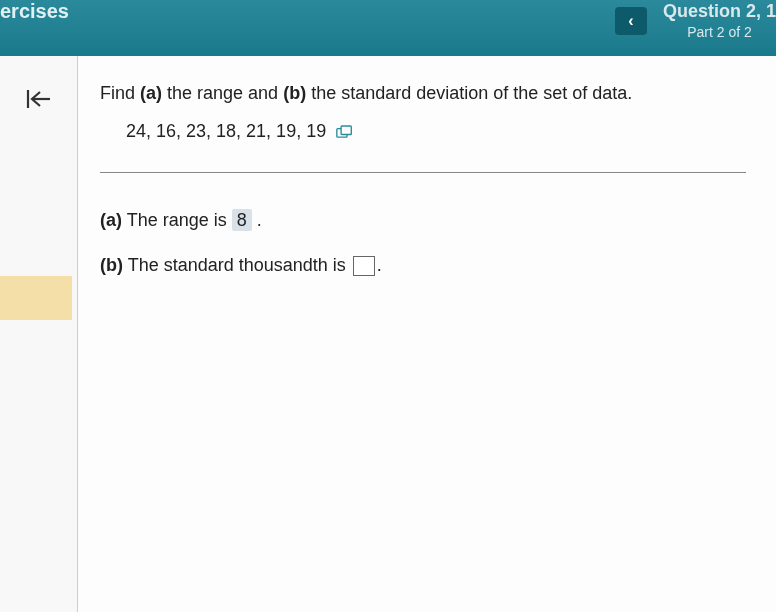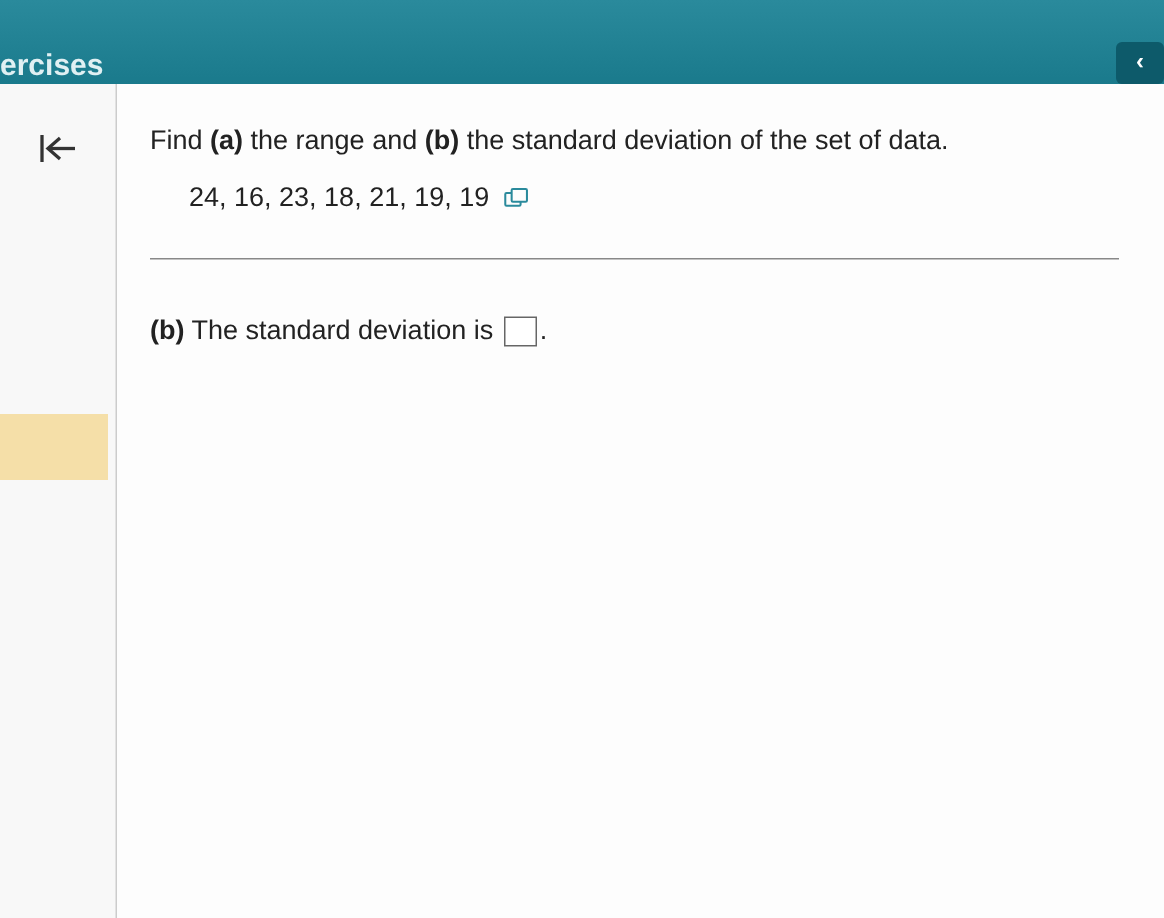--- a/index.html
+++ b/index.html
@@ -13,21 +13,21 @@
       height: 612px;
       overflow: hidden;
       background: #f5f5f5;
     }
     .header {
       background: #1a7a8c;
       background: linear-gradient(to bottom, #2a8a9c, #1a7a8c);
       color: white;
       height: 56px;
       display: flex;
-      align-items: flex-end;
+      align-items: flex-start;
       justify-content: space-between;
       padding: 0 0 0 0;
       position: relative;
     }
     .header-left {
       font-size: 20px;
       font-weight: bold;
       padding-left: 0;
       color: #e0f0f3;
     }
@@ -157,20 +157,24 @@
   </style>
 </head>
 <body>
 
 <div class="header">
   <div class="header-left">ercises</div>
   <div class="header-right">
     <button class="prev-btn">
       <span>‹</span>
     </button>
+    <div class="question-info">
+      <div class="question-title">Question 2, 1</div>
+      <div class="question-part">Part 2 of 2</div>
+    </div>
   </div>
 </div>
 
 <div class="body-area">
   <div class="left-col">
     <div class="collapse-icon">
       <svg width="26" height="22" viewBox="0 0 26 22">
         <line x1="2" y1="2" x2="2" y2="20" stroke="#333" stroke-width="2.2"></line>
         <polyline points="14,4 6,11 14,18" fill="none" stroke="#333" stroke-width="2.2"></polyline>
         <line x1="6" y1="11" x2="24" y2="11" stroke="#333" stroke-width="2.2"></line>
@@ -189,18 +193,21 @@
       <span class="copy-icon">
         <svg viewBox="0 0 20 16">
           <rect x="1" y="4" width="12" height="10" rx="1" fill="none" stroke="#2a8a9c" stroke-width="1.6"></rect>
           <rect x="6" y="1" width="12" height="10" rx="1" fill="#fdfdfd" stroke="#2a8a9c" stroke-width="1.6"></rect>
         </svg>
       </span>
     </div>
 
     <hr class="divider">
 
+    <div class="answer-line">
+      <b>(a)</b><span> The range is </span><span class="filled-answer">8</span><span> .</span>
+    </div>
 
     <div class="answer-line" style="margin-bottom:4px;">
-      <b>(b)</b><span> The standard deviation is </span><input type="text" class="answer-box" style=""><span>.</span>
+      <b>(b)</b><span> The standard thousandth is </span><input type="text" class="answer-box" style=""><span>.</span>
     </div>
   </div>
 </div>
 
 </body></html>

